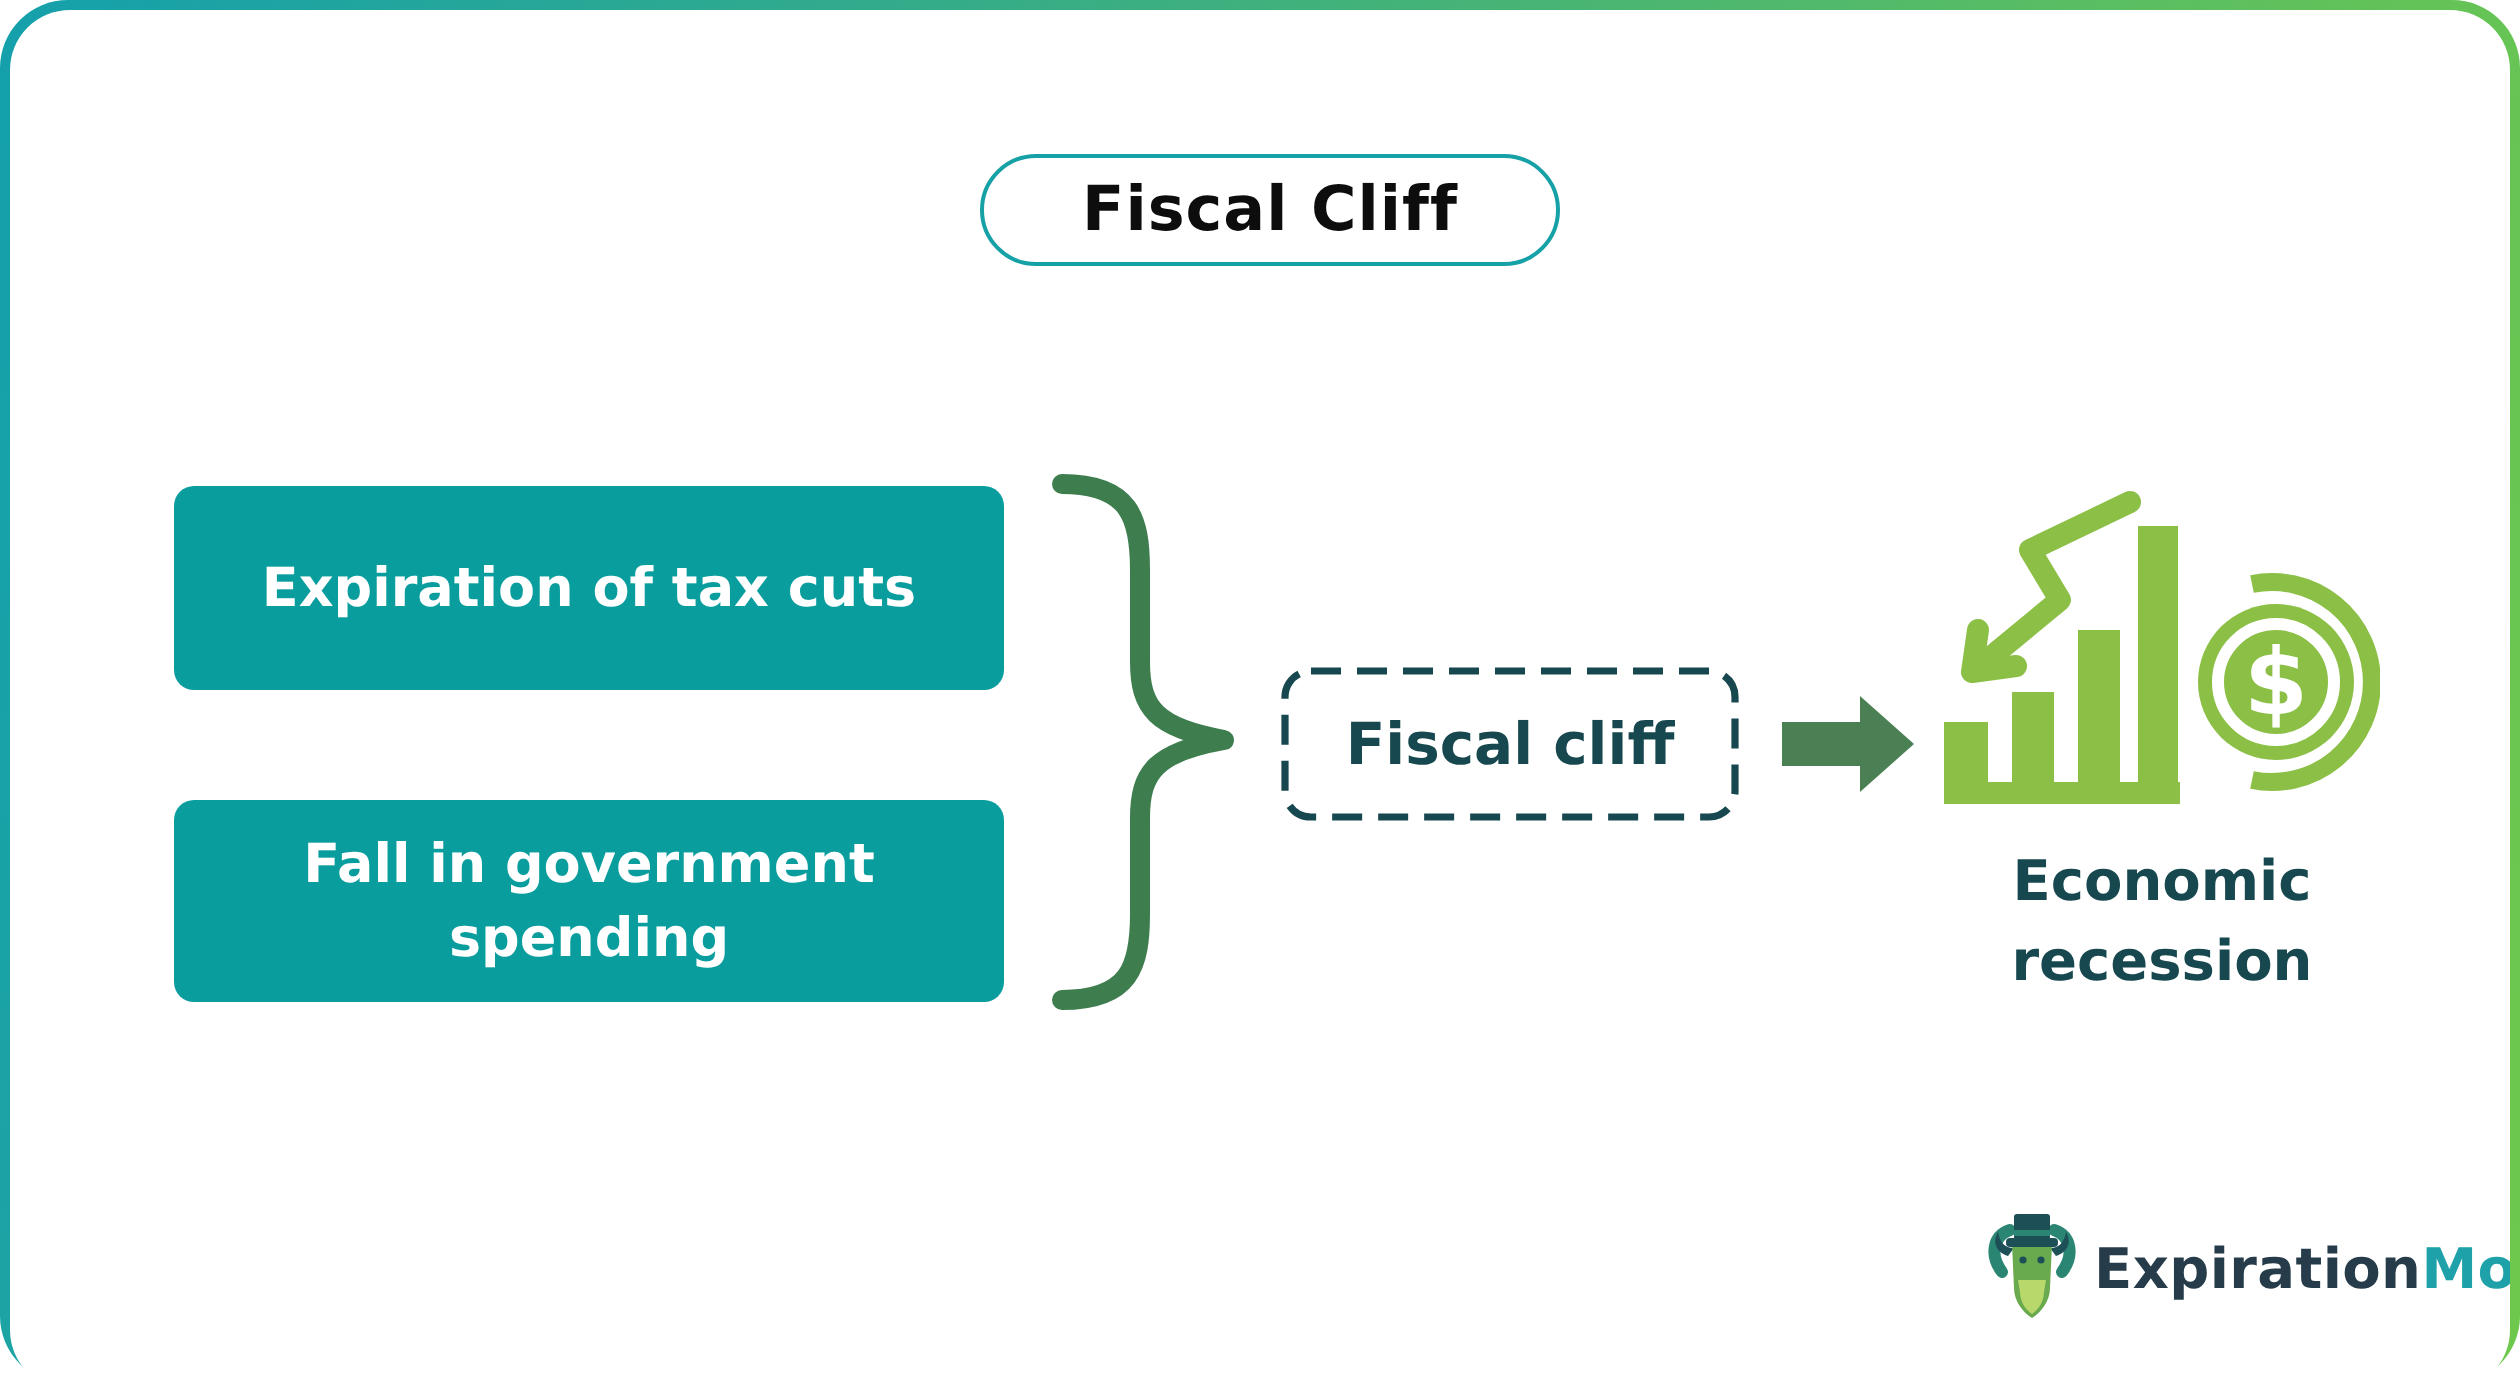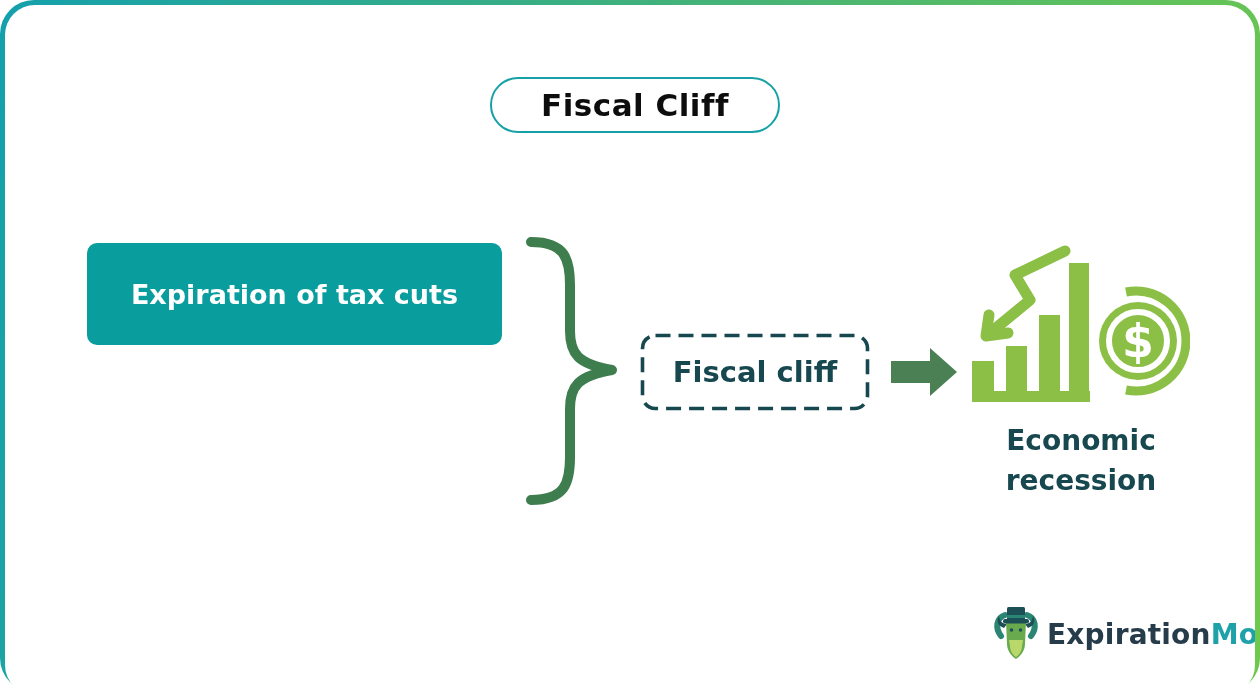--- a/index.html
+++ b/index.html
@@ -62,20 +62,23 @@
 <div class="frame">
   <div class="canvas">
 
     <div class="title-pill">
       <span>Fiscal Cliff</span>
     </div>
 
     <div class="cause-box cause-1">
       <span>Expiration of tax cuts</span>
     </div>
+    <div class="cause-box cause-2">
+      <span>Fall in government spending</span>
+    </div>
 
     <svg class="brace-svg" viewBox="0 0 106 272">
       <path d="M 12,7 C 46,7 51,24 51,50 L 51,96 C 51,119 59,129 93,135 C 59,141 51,151 51,174 L 51,222 C 51,248 46,265 12,265" fill="none" stroke="#3e7d4e" stroke-width="10" stroke-linecap="round" stroke-linejoin="round"></path>
     </svg>
 
     <div class="dashed-box">
       <svg class="dash-rect" viewBox="0 0 230 78">
         <rect x="2.5" y="2.5" width="225" height="73" rx="13" fill="none" stroke="#17484f" stroke-width="3.6" stroke-dasharray="15 8"></rect>
       </svg>
       <span>Fiscal cliff</span>

